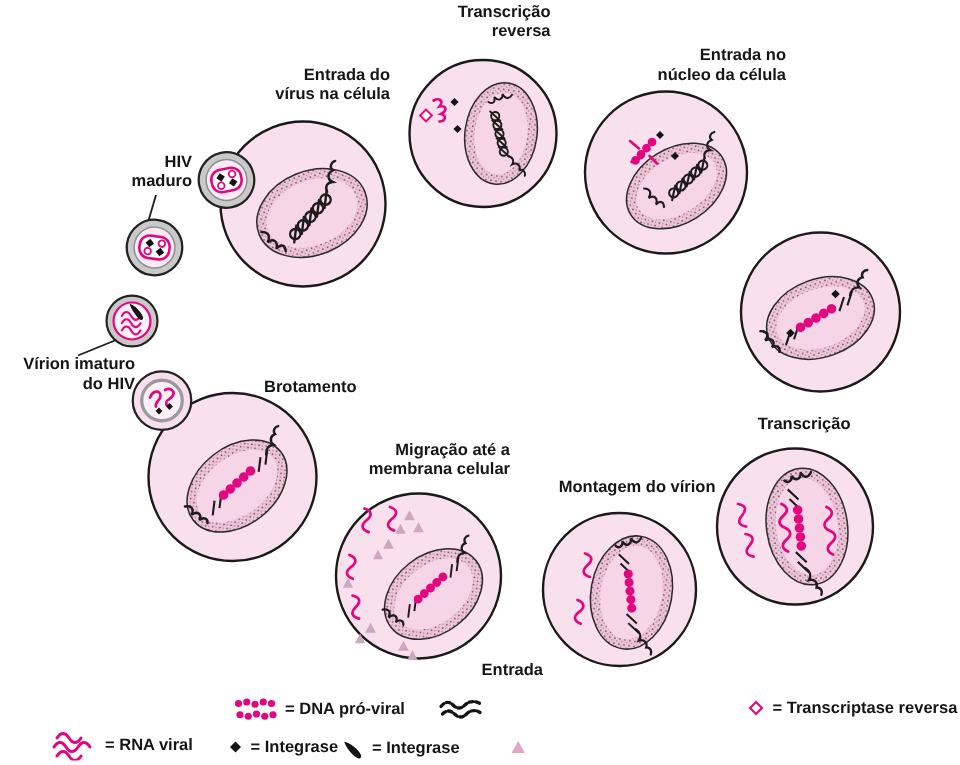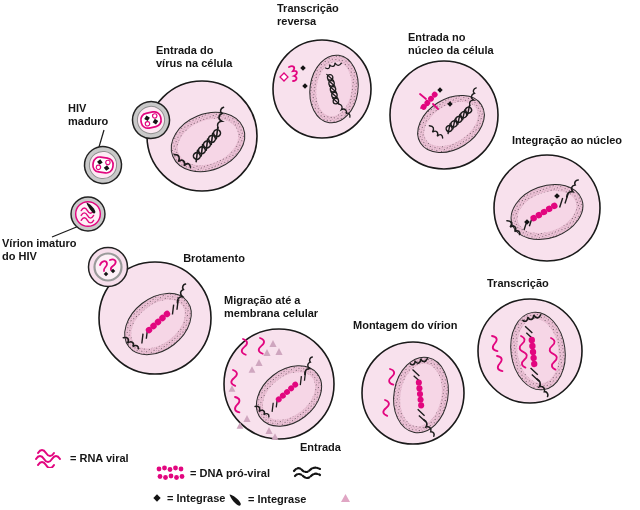--- a/index.html
+++ b/index.html
@@ -5,23 +5,23 @@
   html,body { margin:0; padding:0; background:#fff; }
   .canvas {
     position:relative; width:640px; height:510px;
     background:#ffffff; overflow:hidden;
     font-family:"Liberation Sans", sans-serif;
   }
   .gfx { position:absolute; left:0; top:0; }
   .lbl {
     position:absolute;
     font:600 11px/1.18 "Liberation Sans", sans-serif;
-    color:#151515; text-align:left; white-space:pre-line;
+    color:#151515; text-align:right; white-space:pre-line;
   }
-  .lbl.left { text-align:center; }
+  .lbl.left { text-align:left; }
   .legend-item {
     position:absolute; display:flex; align-items:center; gap:4px;
     font:600 11px/1 "Liberation Sans", sans-serif; color:#151515;
   }
   .legend-item svg { display:block; flex:0 0 auto; }
   .cellbody { fill:#f8e1ed; stroke:#1a1a1a; stroke-width:1.6; }
   .nuc-out  { fill:url(#stip); stroke:#2b2b2b; stroke-width:1; }
   .nuc-in   { fill:#f6d6e6; }
   .mg { stroke:#e2067f; fill:none; stroke-width:1.8; stroke-linecap:round; }
   .ptr { stroke:#1a1a1a; stroke-width:1.2; }
@@ -205,34 +205,33 @@
     <use href="#vmat" transform="translate(103,165) rotate(8)"></use>
     <use href="#vimm" transform="translate(88,214) scale(0.97)"></use>
   </svg>
 
   <div class="lbl" style="left:156px;top:44px;width:104px">Entrada do
 vírus na célula</div>
   <div class="lbl" style="left:277px;top:2px;width:90px">Transcrição
 reversa</div>
   <div class="lbl" style="left:408px;top:31px;width:116px">Entrada no
 núcleo da célula</div>
-  <div class="lbl" style="left:512px;top:134px;width:126px">Integração ao núcleo</div>
   <div class="lbl" style="left:68px;top:102px;width:60px">HIV
 maduro</div>
   <div class="lbl" style="left:2px;top:237px;width:88px">Vírion imaturo
 do HIV</div>
   <div class="lbl left" style="left:176px;top:252px;width:76px">Brotamento</div>
   <div class="lbl" style="left:353px;top:319px;width:124px">Montagem do vírion</div>
   <div class="lbl" style="left:224px;top:294px;width:116px">Migração até a
 membrana celular</div>
   <div class="lbl" style="left:487px;top:277px;width:80px">Transcrição</div>
 
   <div class="lbl" style="left:300px;top:441px;width:62px">Entrada</div>
 
-  <div class="legend-item" style="left:34px;top:448px">
+  <div class="legend-item" style="left:34px;top:487px">
     <svg width="32" height="20" viewBox="0 0 32 20">
       <g stroke="#e2067f" stroke-width="2" fill="none" stroke-linecap="round">
         <path d="M4,5 c2.5,-4 5.5,-4 8,0 c2.5,4 5.5,4 8,0"></path>
         <path d="M2,11 c2.5,-4 5.5,-4 8,0 c2.5,4 5.5,4 8,0 c2.5,-4 5.5,-4 8,0"></path>
         <path d="M4,17 c2.5,-4 5.5,-4 8,0 c2.5,4 5.5,4 8,0"></path>
       </g>
     </svg>
     <span>= RNA viral</span>
   </div>
 
@@ -256,20 +255,26 @@
 
   <div class="legend-item" style="left:291px;top:464px">
     <svg width="32" height="18" viewBox="0 0 32 18">
       <g stroke="#141414" stroke-width="2.2" fill="none" stroke-dasharray="2.6,1.8" stroke-linecap="round">
         <path d="M3,7 q4,-5 8,-1 q4,4 8,0 q4,-4 10,-1"></path>
         <path d="M4,12 q4,-4 8,0 q4,4 8,0 q4,-4 9,-1"></path>
       </g>
     </svg>
   </div>
 
+  <div class="legend-item" style="left:497px;top:465px">
+    <svg width="14" height="14" viewBox="0 0 14 14">
+      <rect x="4.2" y="4.2" width="5.6" height="5.6" transform="rotate(45 7 7)" fill="#fff" stroke="#e2067f" stroke-width="1.4"></rect>
+    </svg>
+    <span>= Transcriptase reversa</span>
+  </div>
 
   <div class="legend-item" style="left:151px;top:492px">
     <svg width="12" height="12" viewBox="0 0 12 12">
       <rect x="3.4" y="3.4" width="5.2" height="5.2" transform="rotate(45 6 6)" fill="#141414"></rect>
     </svg>
     <span>= Integrase</span>
   </div>
 
   <div class="legend-item" style="left:226px;top:492px">
     <svg width="18" height="15" viewBox="0 0 18 15">

